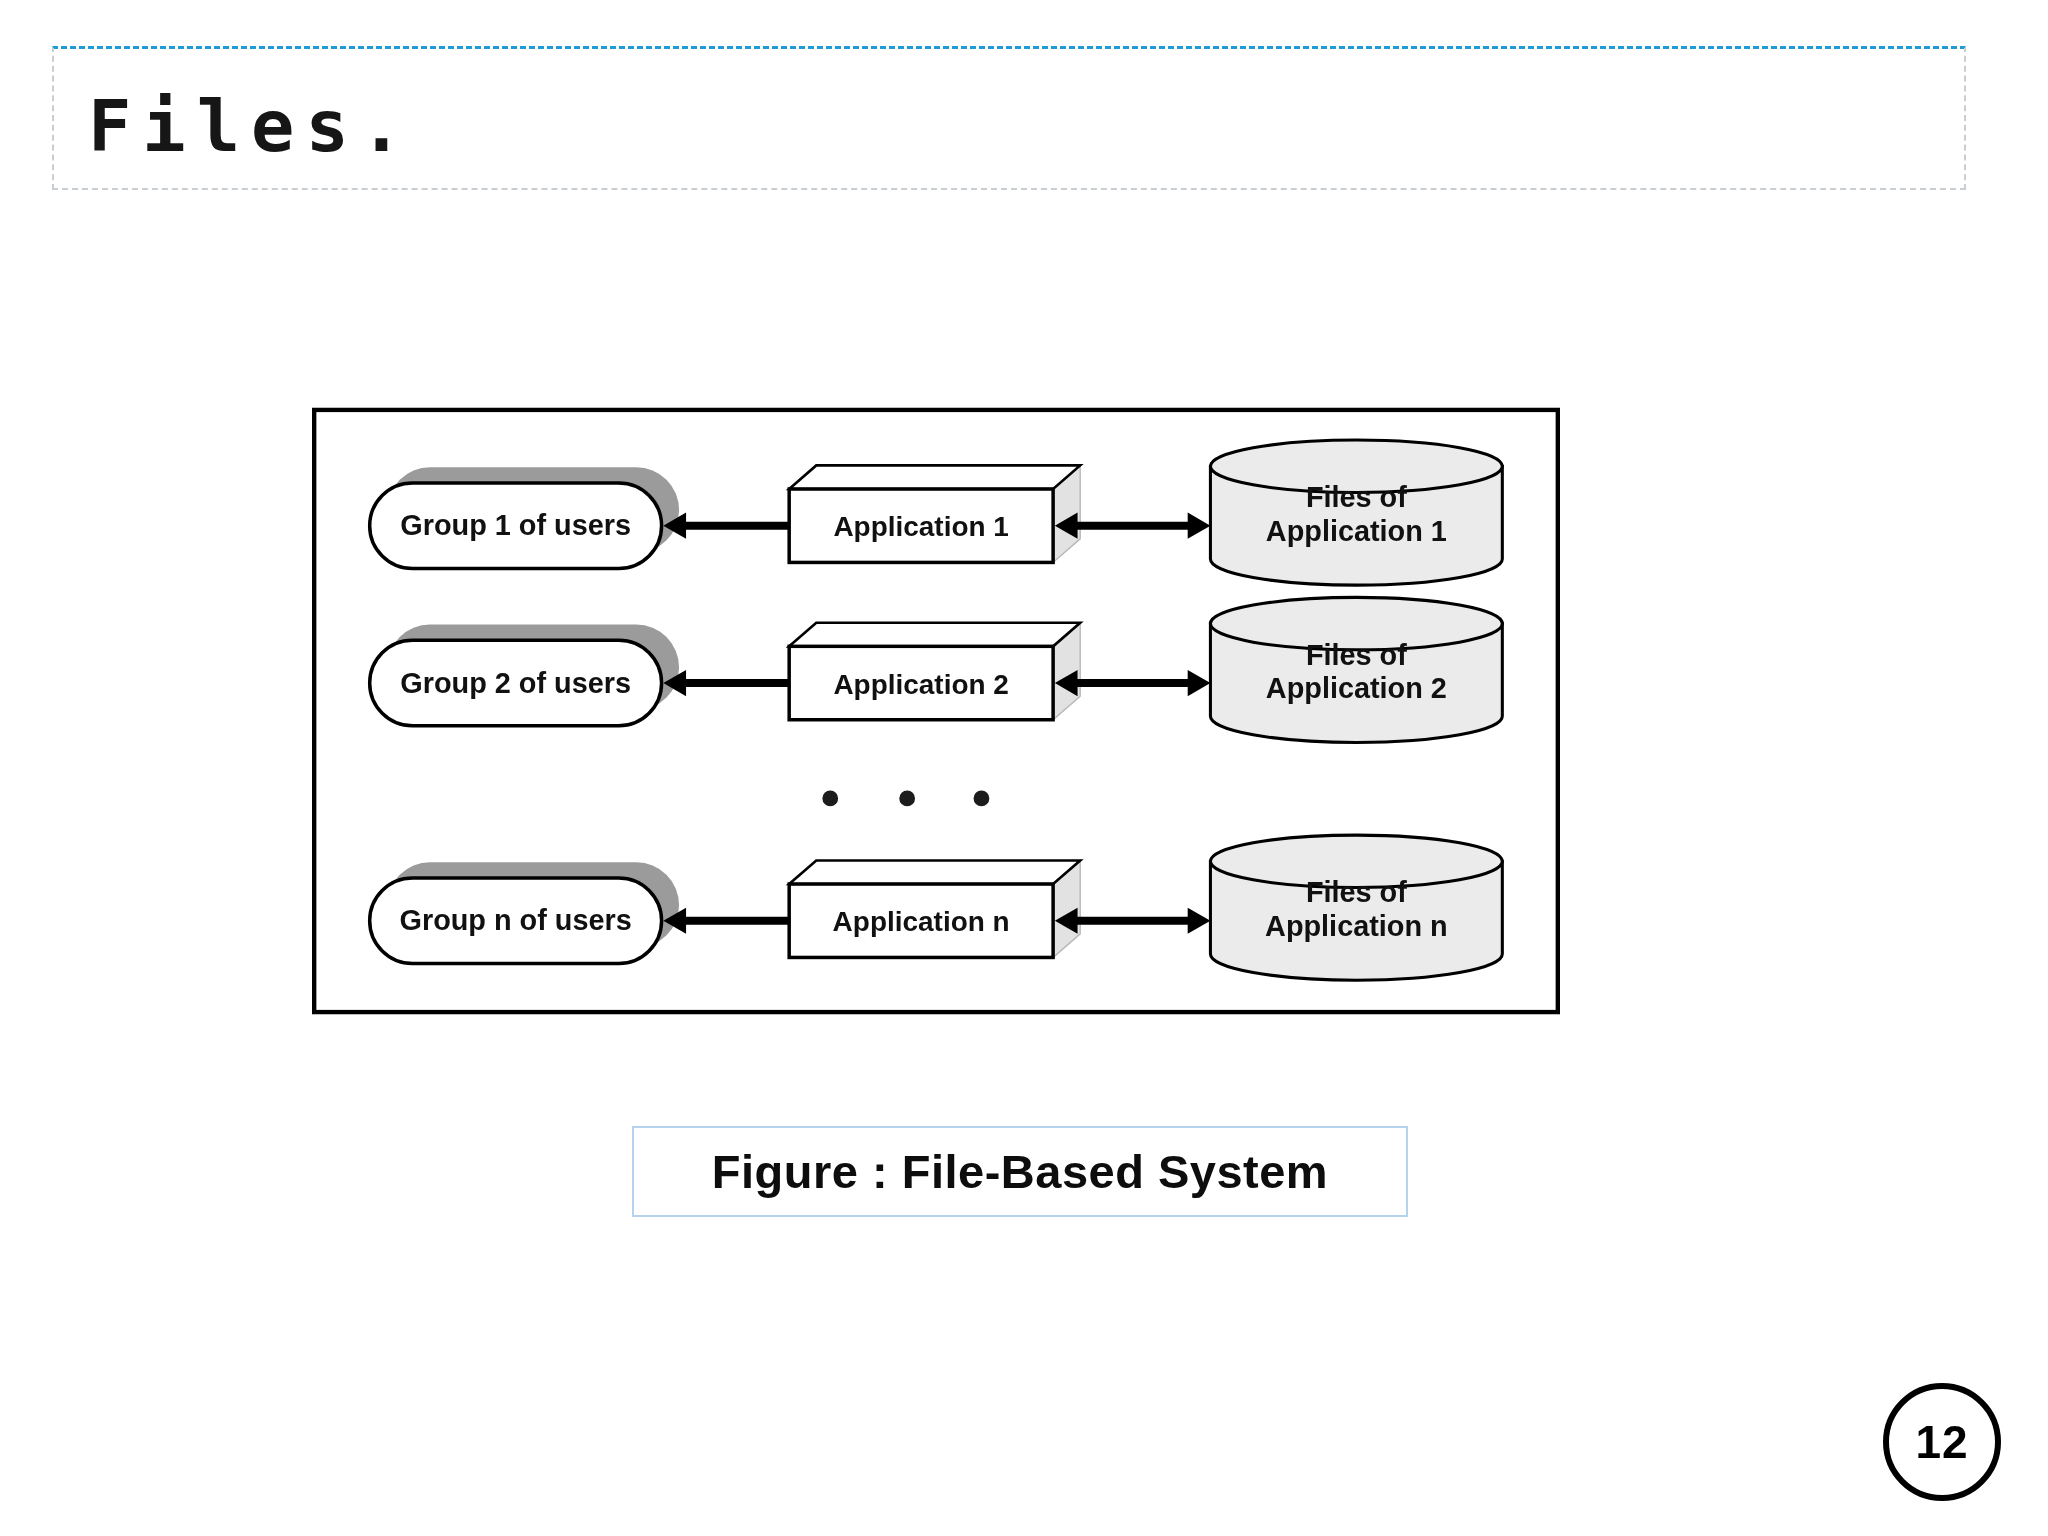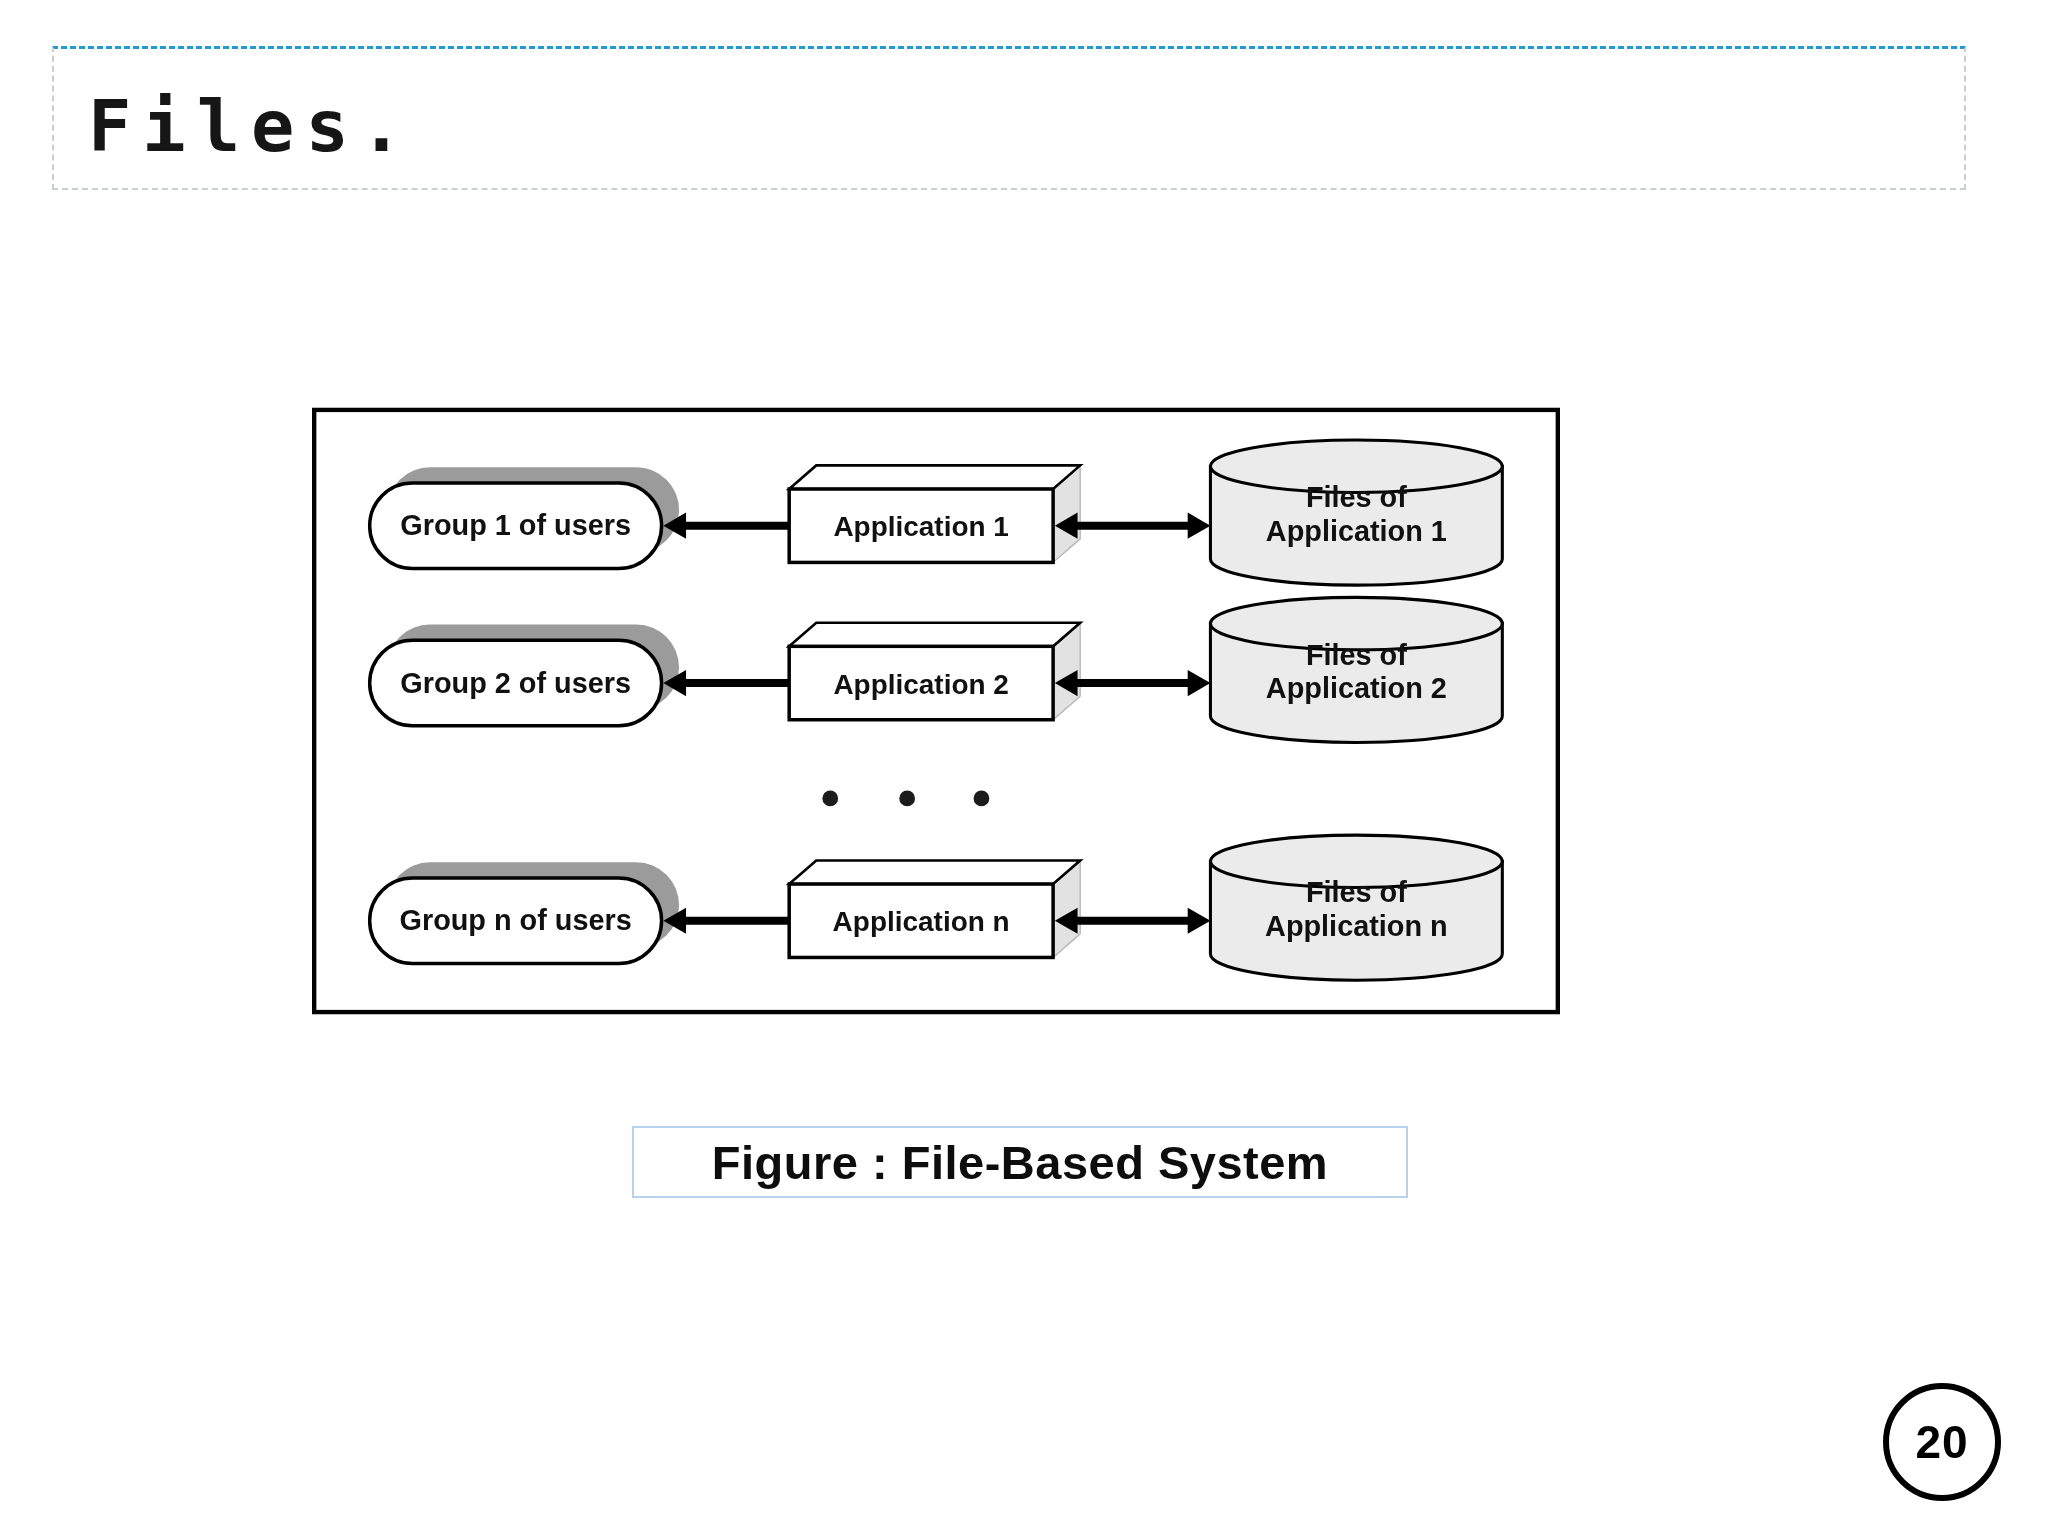--- a/index.html
+++ b/index.html
@@ -43,21 +43,21 @@
   .dtext{
     font-family:"Liberation Sans",sans-serif;font-weight:bold;
     fill:#111111;text-anchor:middle;
   }
   .gtext{font-size:33px;}
   .atext{font-size:32px;}
   .ftext{font-size:33px;}
 
   
   .caption-box{
-    position:absolute;left:632px;top:1126px;width:776px;height:72px;
+    position:absolute;left:632px;top:1126px;width:776px;height:91px;
     box-sizing:border-box;border:2px solid #b5d3ee;
     display:flex;align-items:center;justify-content:center;
   }
   .caption-box span{
     font-weight:bold;font-size:47px;color:#0d0d0d;letter-spacing:0.5px;
   }
 
   
   .page-number{
     position:absolute;left:1883px;top:1383px;width:118px;height:118px;
@@ -186,16 +186,16 @@
       </g>
 
     </svg>
   </div>
 
   <div class="caption-box">
     <span>Figure : File-Based System</span>
   </div>
 
   <div class="page-number">
-    <span>20</span>
+    <span>12</span>
   </div>
 
 </div>
 
 </body></html>

